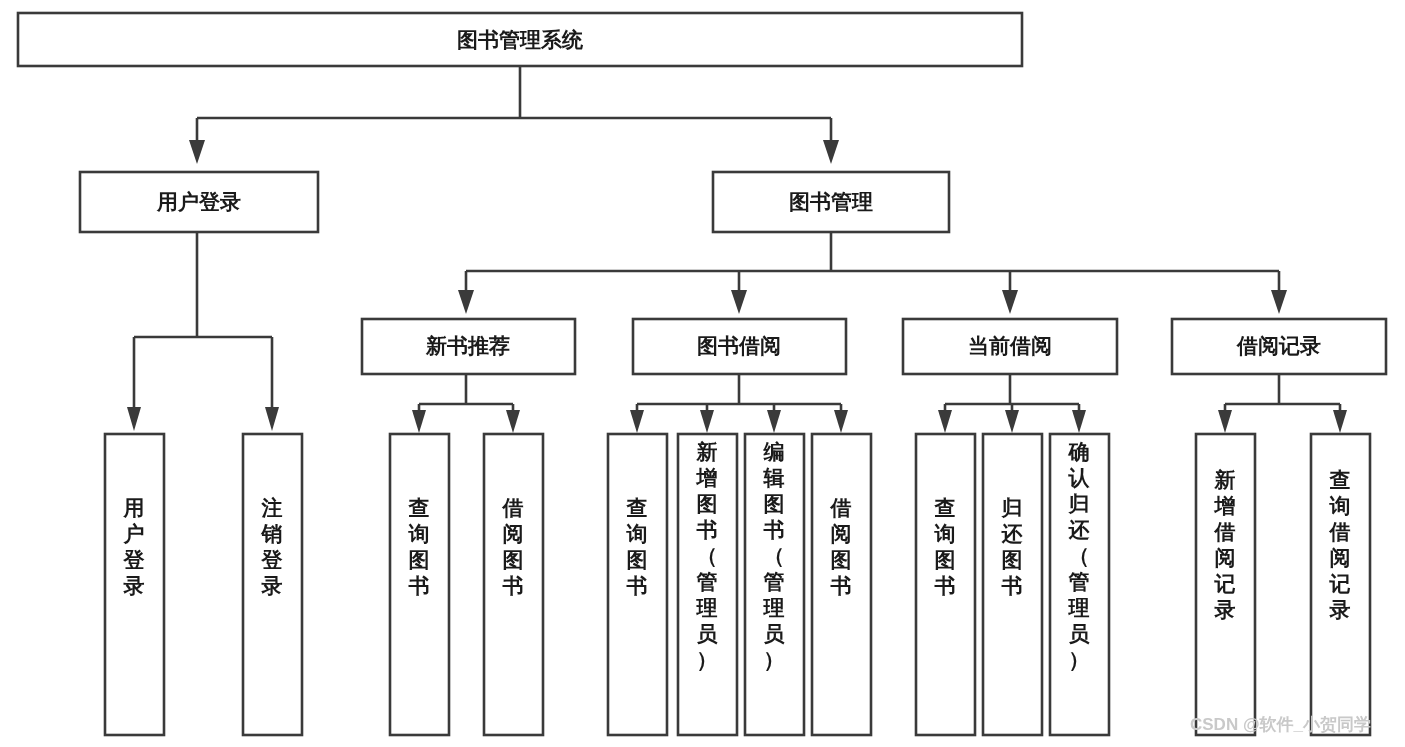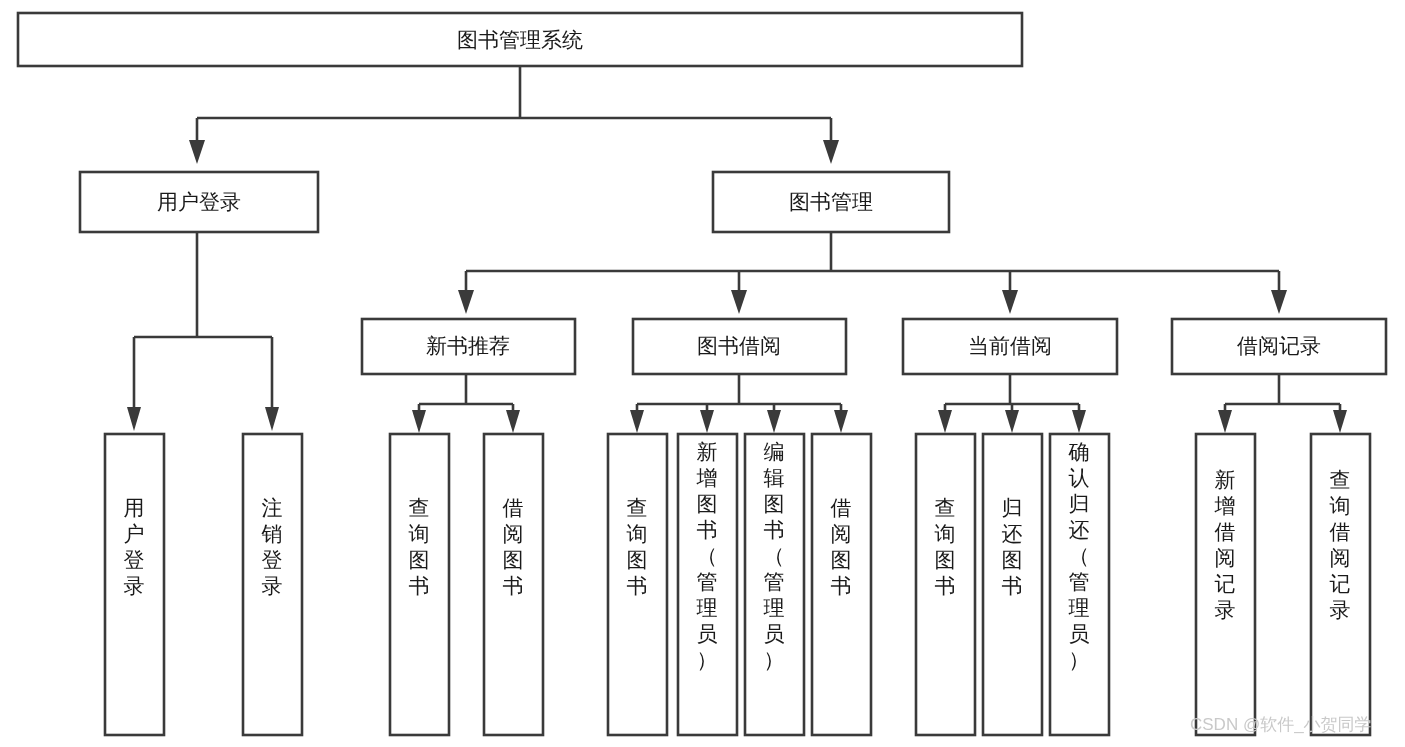--- a/index.html
+++ b/index.html
@@ -11,20 +11,21 @@
     width: 1405px;
     height: 747px;
     font-family: "Liberation Sans", "DejaVu Sans", sans-serif;
     overflow: hidden;
     position: relative;
   }
   #diagram-root {
     position: relative;
     width: 1363px;
     height: 747px;
+    font-weight: bold;
   }
   svg.diagram-canvas {
     position: absolute;
     top: 0;
     left: 0;
     width: 1405px;
     height: 747px;
   }
   .node-box {
     fill: #ffffff;

